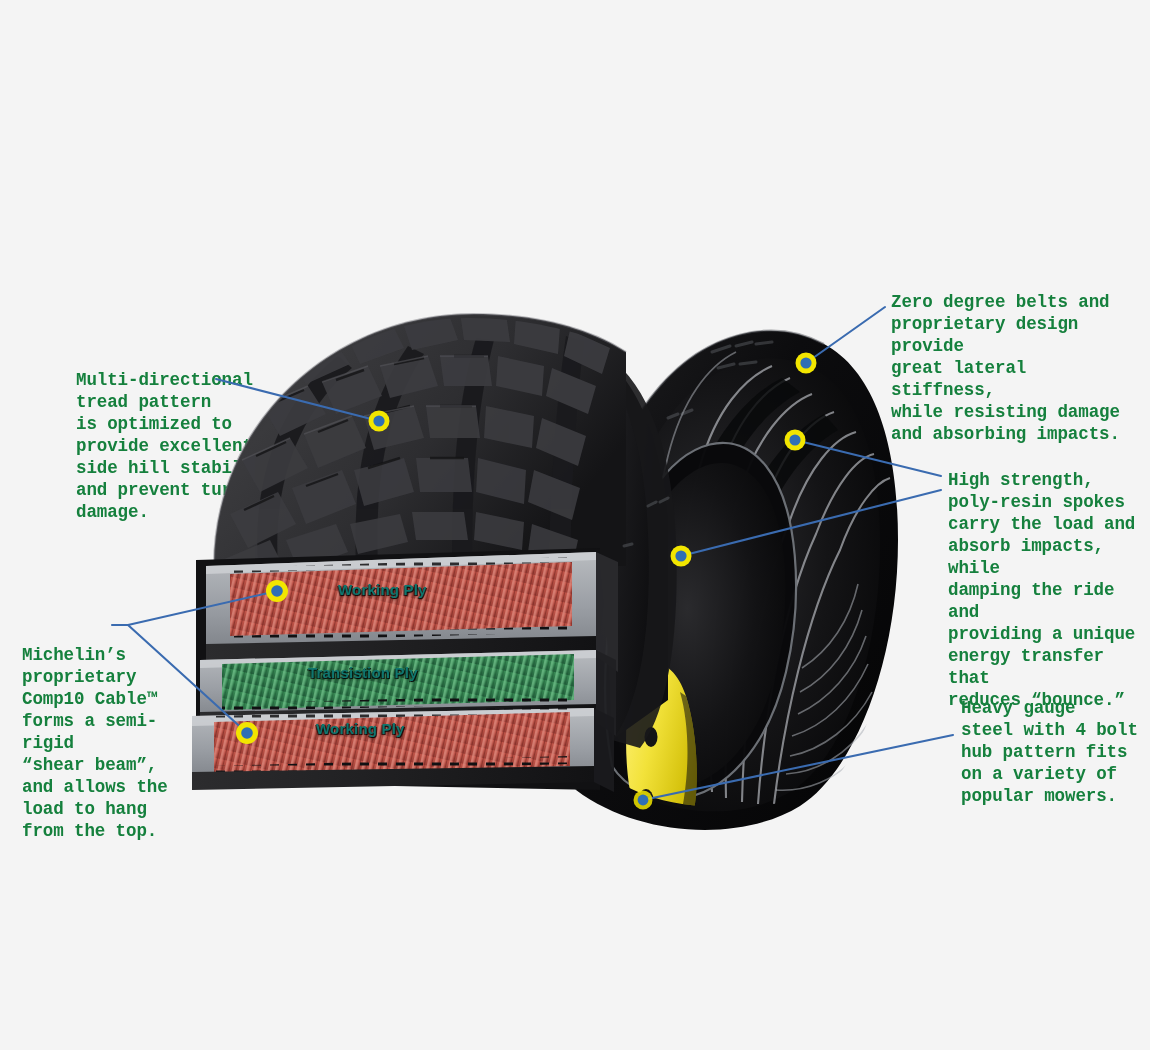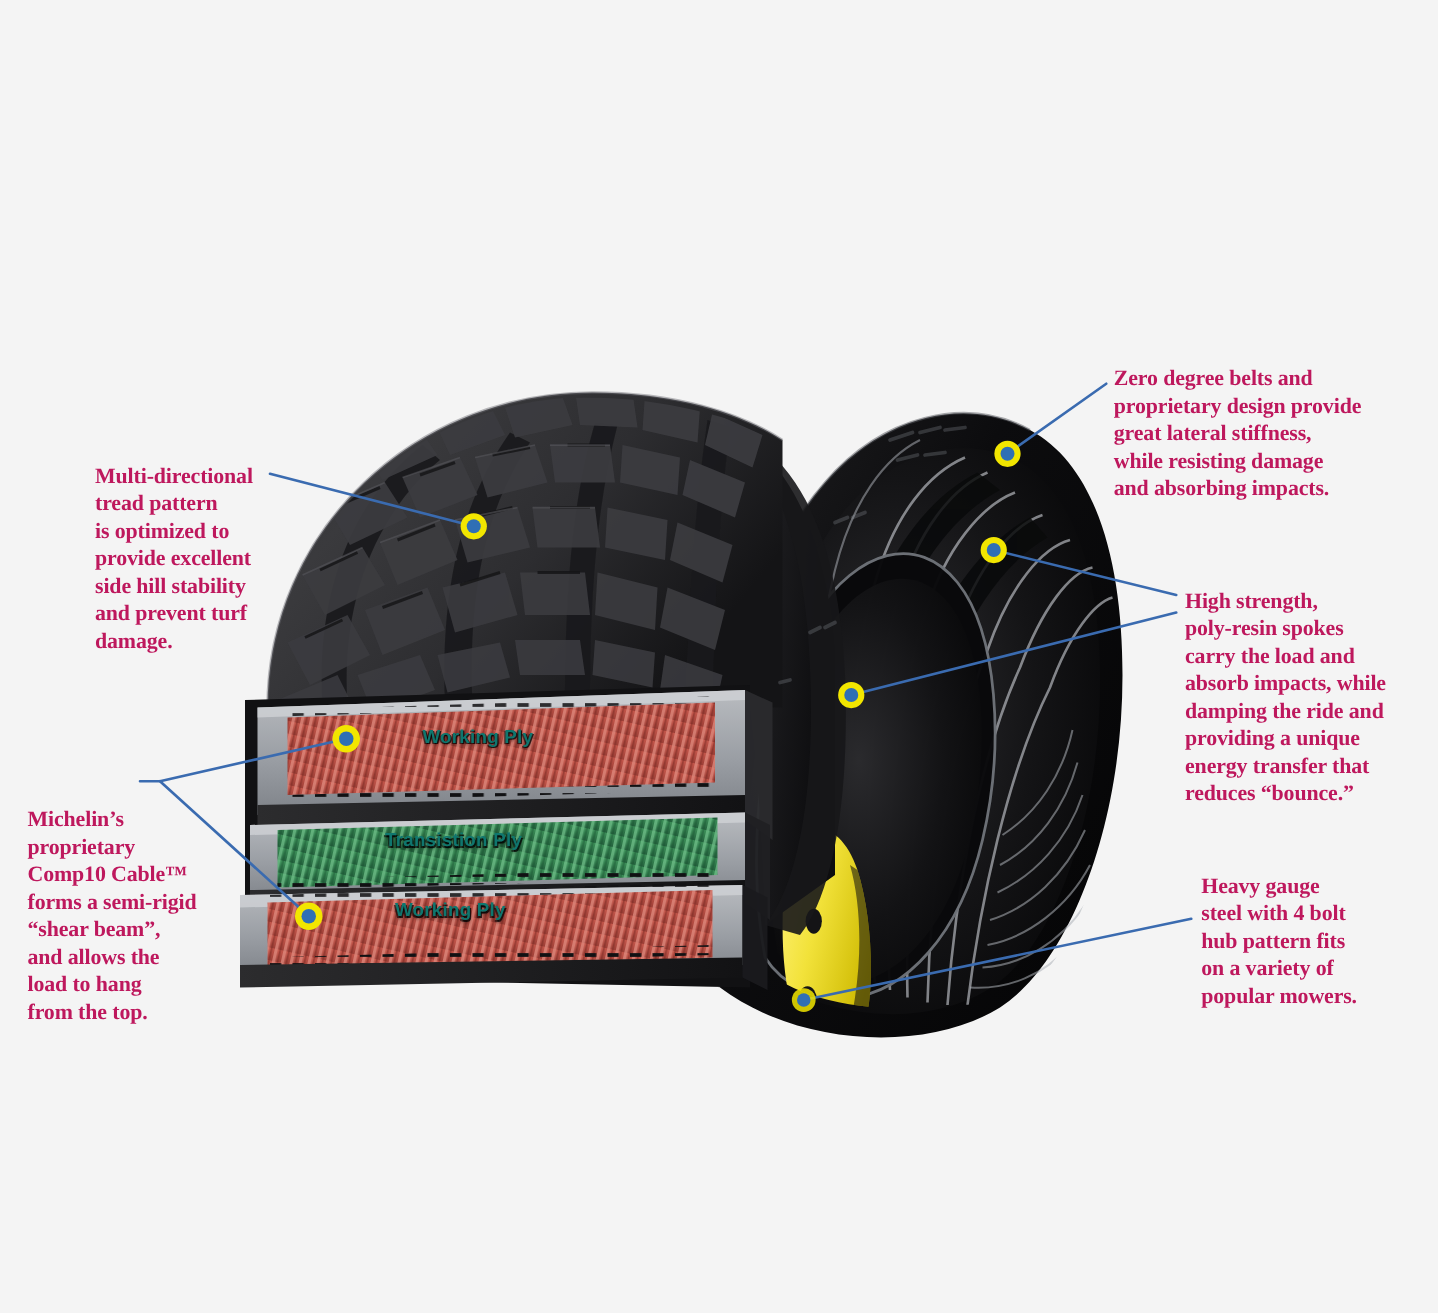--- a/index.html
+++ b/index.html
@@ -14,22 +14,22 @@
     position: relative;
     width: 1150px;
     height: 1050px;
     background: #f4f4f4;
     overflow: hidden;
   }
 
   
   .callout {
     position: absolute;
-    color: #be185d;
-    font-family: Liberation Serif, serif;
+    color: #15803d;
+    font-family: Liberation Mono, monospace;
     font-weight: bold;
     font-size: 17.5px;
     line-height: 1.255;
     letter-spacing: -0.1px;
     white-space: pre-line;
   }
   .callout.right { text-align: left; }
   .callout.left  { text-align: left; }
 
   

